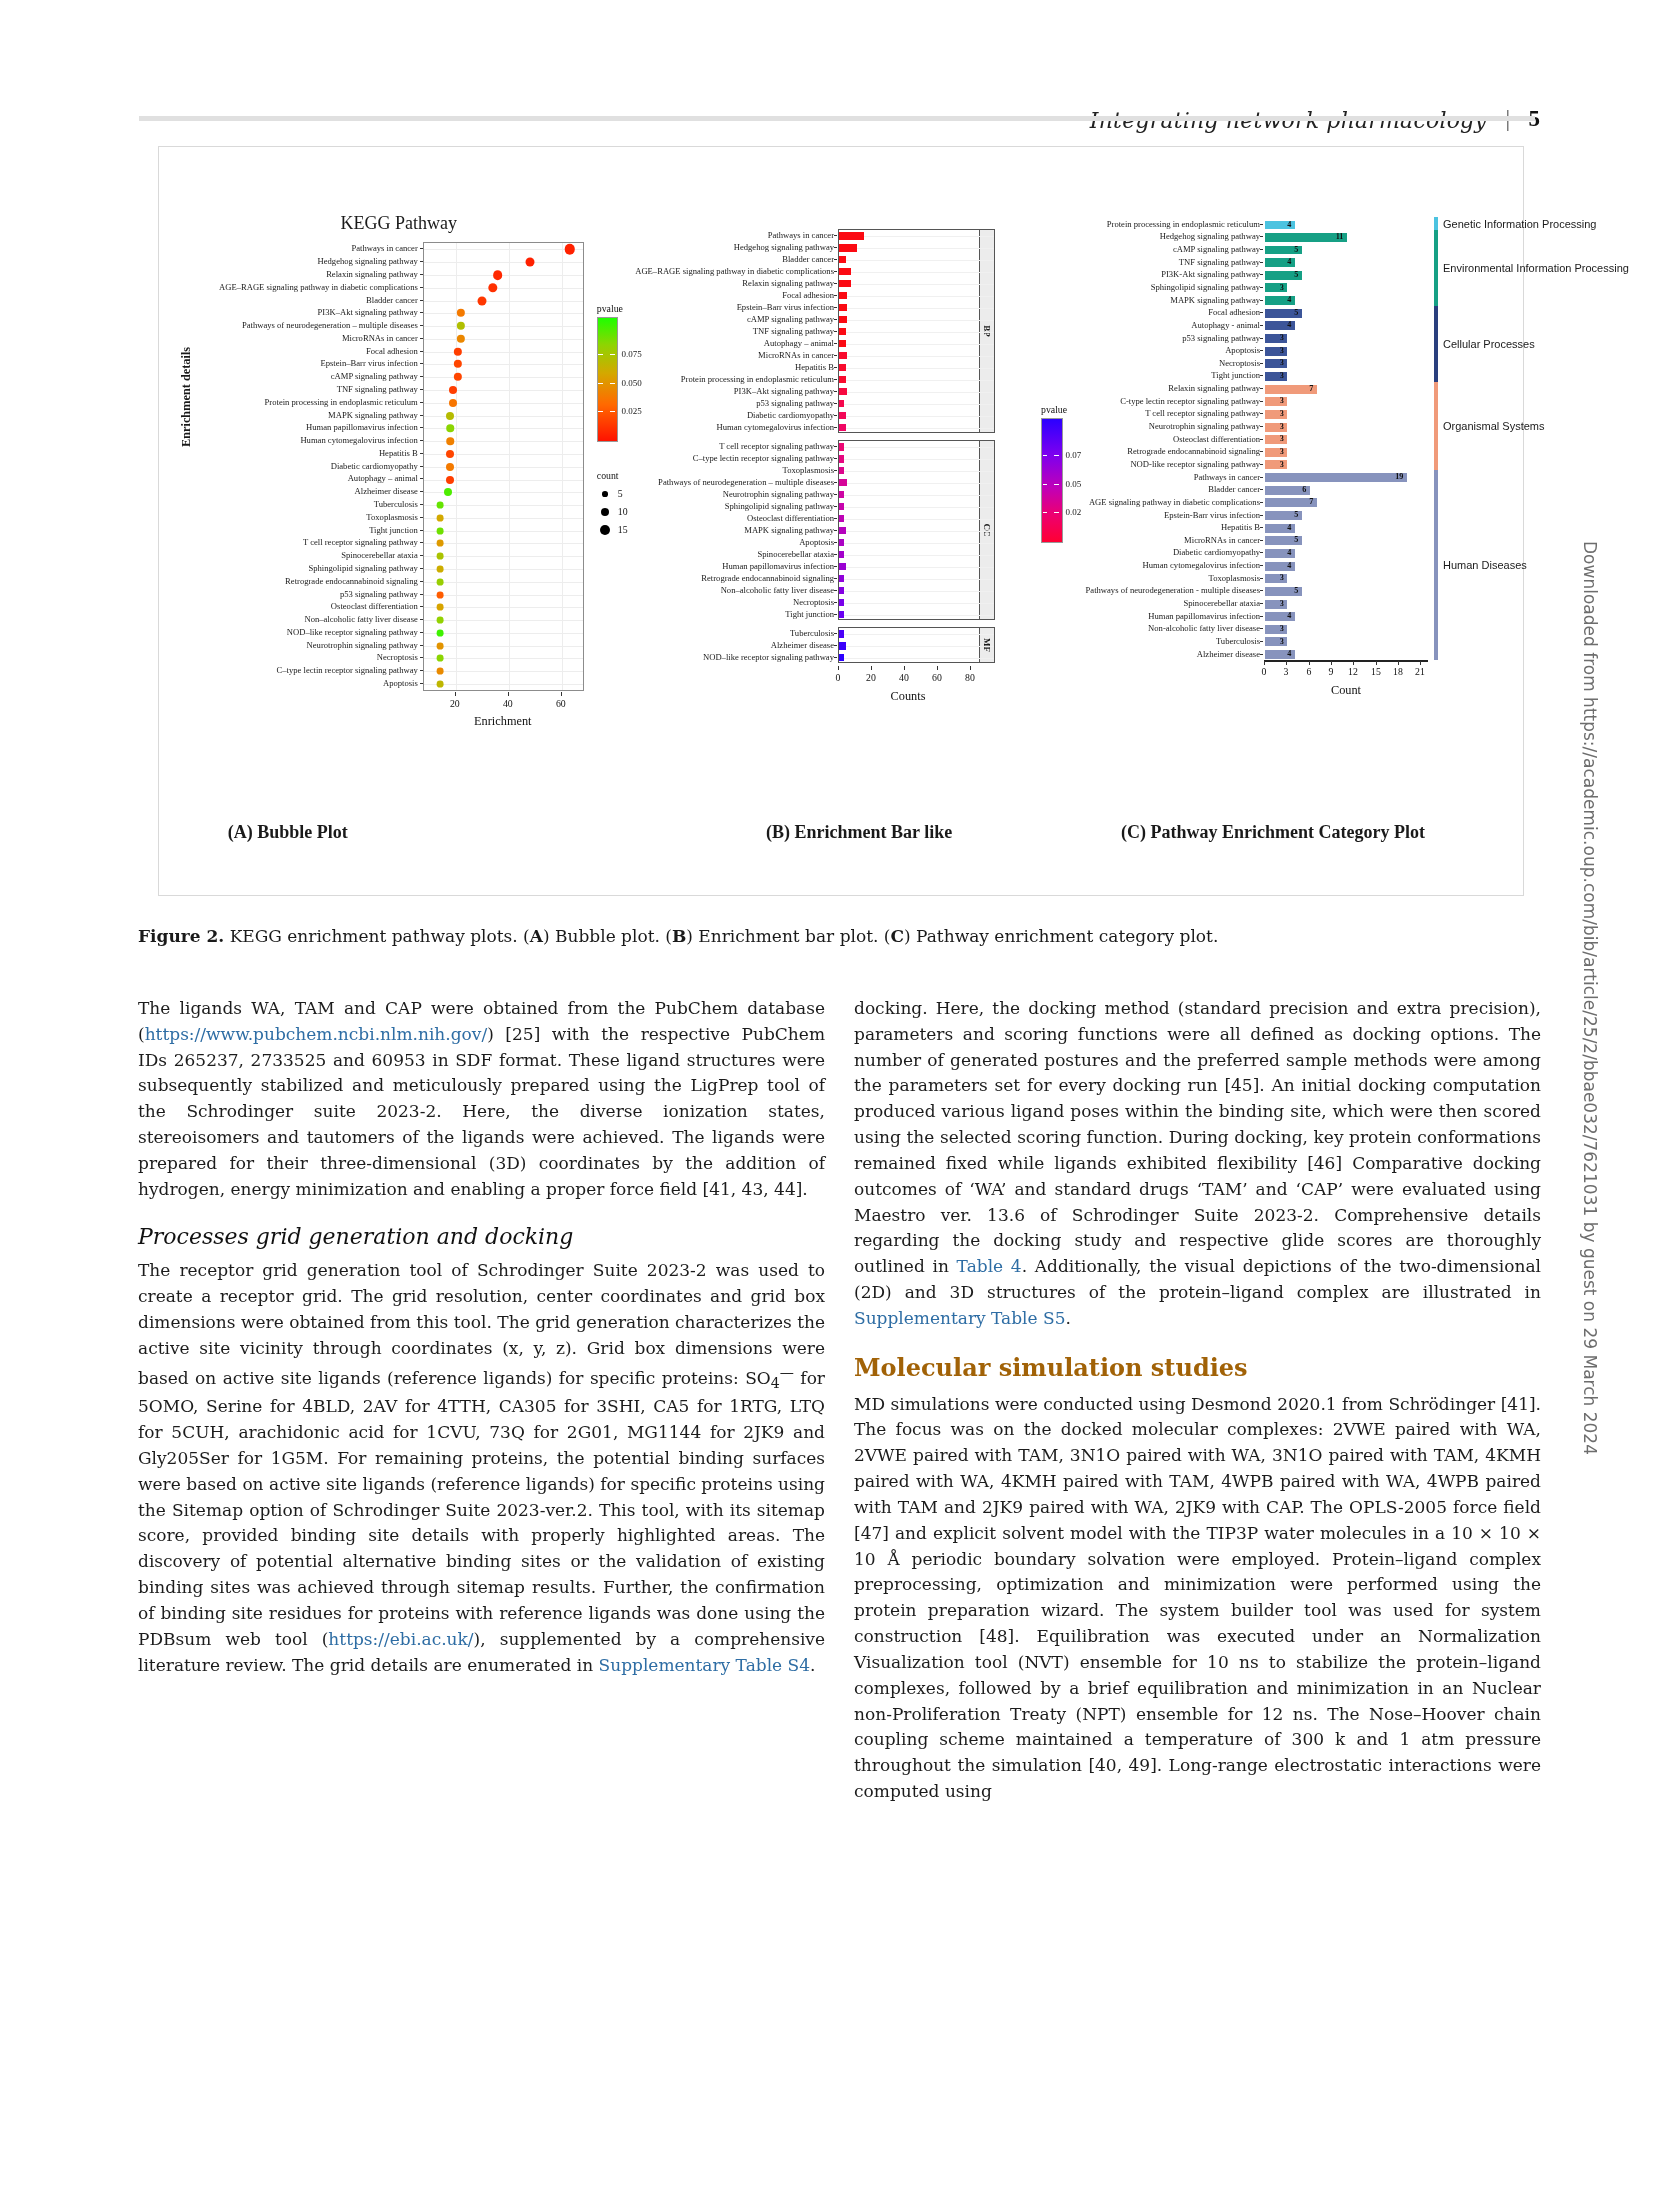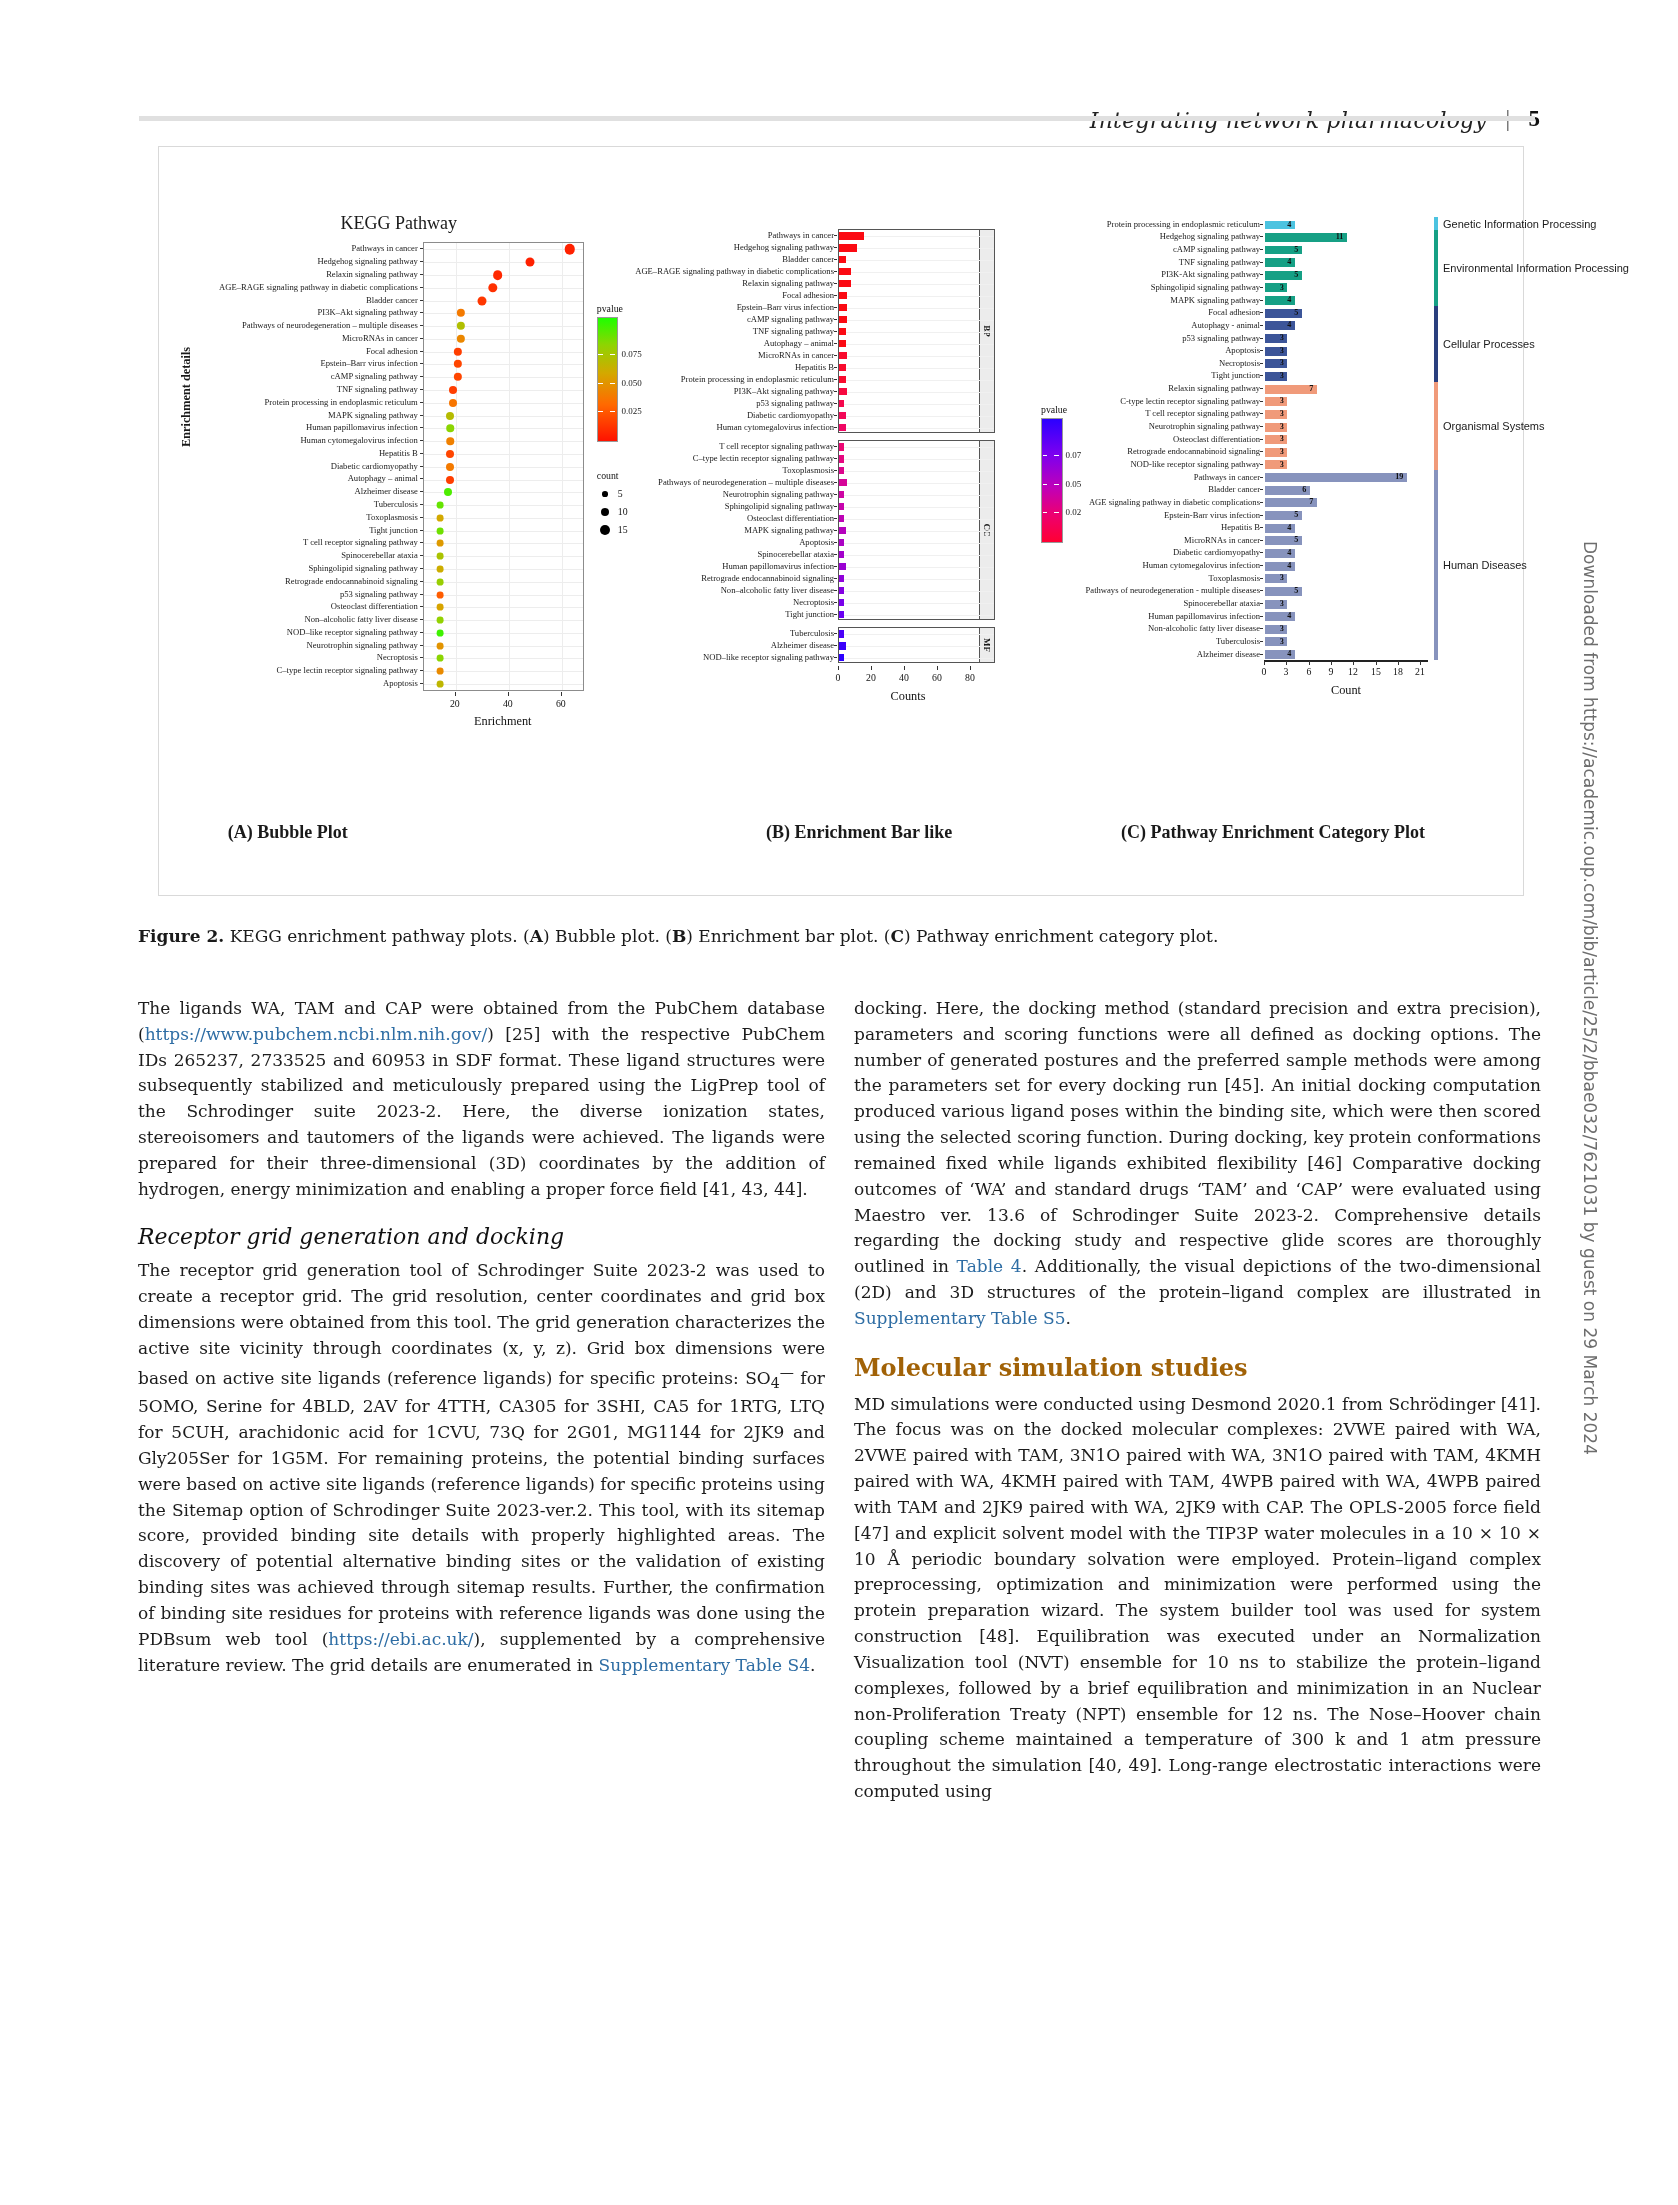--- a/index.html
+++ b/index.html
@@ -685,21 +685,21 @@
 </div>
 
 <div id="figcap">
   <b>Figure 2.</b>
   <span> KEGG enrichment pathway plots. (<b>A</b>) Bubble plot. (<b>B</b>) Enrichment bar plot. (<b>C</b>) Pathway enrichment category plot.</span>
 </div>
 
 <div id="cols">
   <div class="col" id="colL">
       <div class="p">The ligands WA, TAM and CAP were obtained from the PubChem database (<span class="lnk">https://www.pubchem.ncbi.nlm.nih.gov/</span>) [25] with the respective PubChem IDs 265237, 2733525 and 60953 in SDF format. These ligand structures were subsequently stabilized and meticulously prepared using the LigPrep tool of the Schrodinger suite 2023-2. Here, the diverse ionization states, stereoisomers and tautomers of the ligands were achieved. The ligands were prepared for their three-dimensional (3D) coordinates by the addition of hydrogen, energy minimization and enabling a proper force field [41, 43, 44].</div>
-      <div class="h2">Receptor grid generation and docking</div>
+      <div class="h2">Processes grid generation and docking</div>
       <div class="p">The receptor grid generation tool of Schrodinger Suite 2023-2 was used to create a receptor grid. The grid resolution, center coordinates and grid box dimensions were obtained from this tool. The grid generation characterizes the active site vicinity through coordinates (x, y, z). Grid box dimensions were based on active site ligands (reference ligands) for specific proteins: SO<sub>4</sub><sup>—</sup> for 5OMO, Serine for 4BLD, 2AV for 4TTH, CA305 for 3SHI, CA5 for 1RTG, LTQ for 5CUH, arachidonic acid for 1CVU, 73Q for 2G01, MG1144 for 2JK9 and Gly205Ser for 1G5M. For remaining proteins, the potential binding surfaces were based on active site ligands (reference ligands) for specific proteins using the Sitemap option of Schrodinger Suite 2023-ver.2. This tool, with its sitemap score, provided binding site details with properly highlighted areas. The discovery of potential alternative binding sites or the validation of existing binding sites was achieved through sitemap results. Further, the confirmation of binding site residues for proteins with reference ligands was done using the PDBsum web tool (<span class="lnk">https://ebi.ac.uk/</span>), supplemented by a comprehensive literature review. The grid details are enumerated in <span class="lnk">Supplementary Table S4</span>.</div>
     </div>
   <div class="col" id="colR">
       <div class="p">docking. Here, the docking method (standard precision and extra precision), parameters and scoring functions were all defined as docking options. The number of generated postures and the preferred sample methods were among the parameters set for every docking run [45]. An initial docking computation produced various ligand poses within the binding site, which were then scored using the selected scoring function. During docking, key protein conformations remained fixed while ligands exhibited flexibility [46] Comparative docking outcomes of ‘WA’ and standard drugs ‘TAM’ and ‘CAP’ were evaluated using Maestro ver. 13.6 of Schrodinger Suite 2023-2. Comprehensive details regarding the docking study and respective glide scores are thoroughly outlined in <span class="lnk">Table 4</span>. Additionally, the visual depictions of the two-dimensional (2D) and 3D structures of the protein–ligand complex are illustrated in <span class="lnk">Supplementary Table S5</span>.</div>
       <div class="h2b">Molecular simulation studies</div>
       <div class="p">MD simulations were conducted using Desmond 2020.1 from Schrödinger [41]. The focus was on the docked molecular complexes: 2VWE paired with WA, 2VWE paired with TAM, 3N1O paired with WA, 3N1O paired with TAM, 4KMH paired with WA, 4KMH paired with TAM, 4WPB paired with WA, 4WPB paired with TAM and 2JK9 paired with WA, 2JK9 with CAP. The OPLS-2005 force field [47] and explicit solvent model with the TIP3P water molecules in a 10 × 10 × 10 Å periodic boundary solvation were employed. Protein–ligand complex preprocessing, optimization and minimization were performed using the protein preparation wizard. The system builder tool was used for system construction [48]. Equilibration was executed under an Normalization Visualization tool (NVT) ensemble for 10 ns to stabilize the protein–ligand complexes, followed by a brief equilibration and minimization in an Nuclear non-Proliferation Treaty (NPT) ensemble for 12 ns. The Nose–Hoover chain coupling scheme maintained a temperature of 300 k and 1 atm pressure throughout the simulation [40, 49]. Long-range electrostatic interactions were computed using</div>
     </div>
 </div>
 
 <div id="dlnote">Downloaded from https://academic.oup.com/bib/article/25/2/bbae032/7621031 by guest on 29 March 2024</div>

